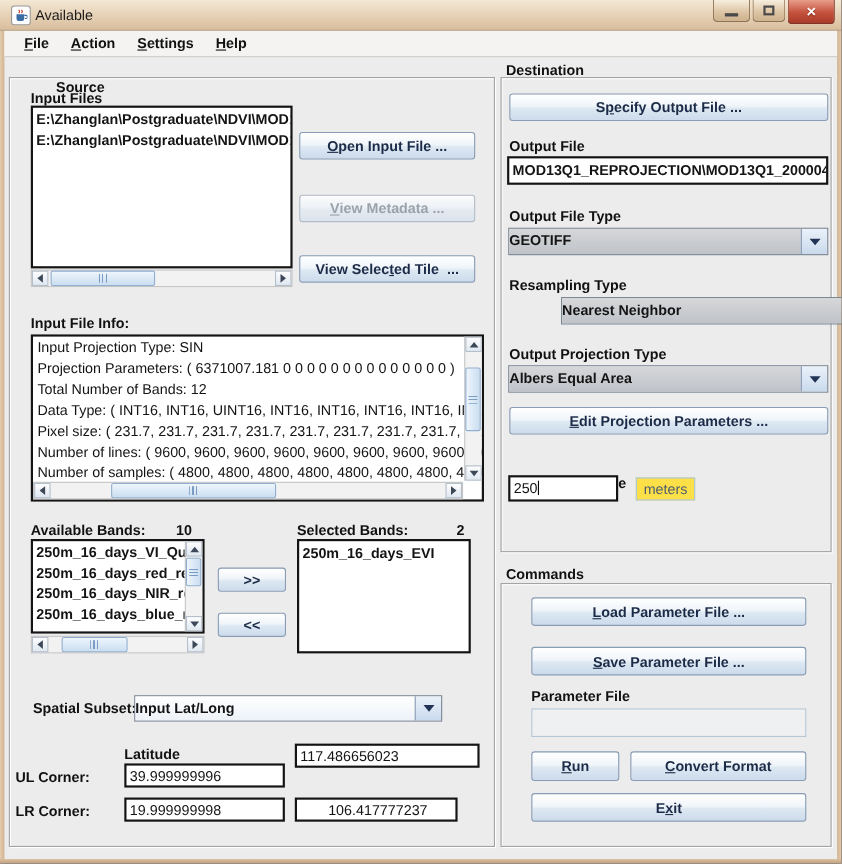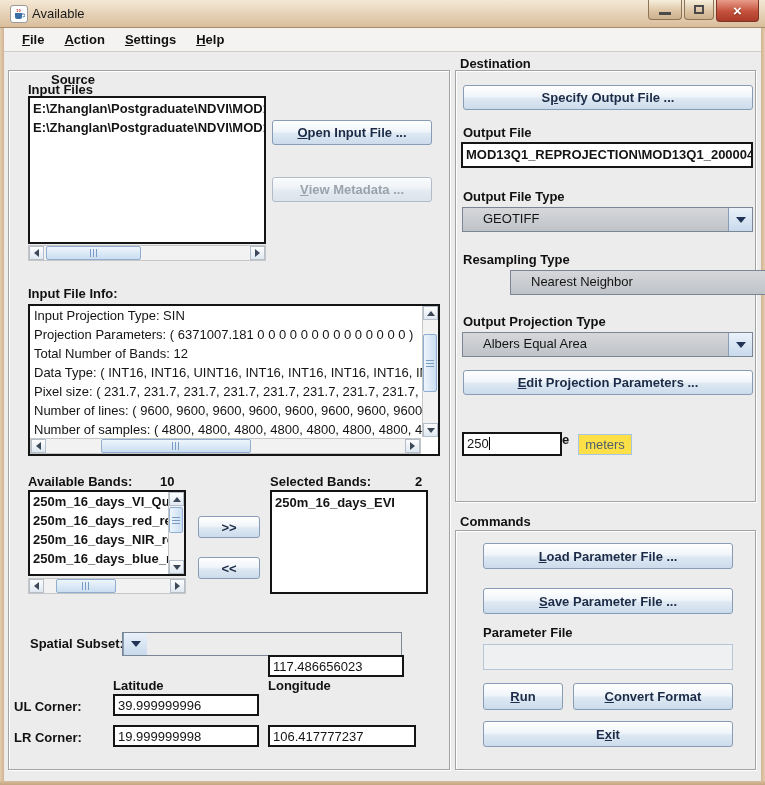--- a/index.html
+++ b/index.html
@@ -46,21 +46,21 @@
     background:linear-gradient(to bottom,#fafbfc,#eef2f6 45%,#e4eaf1 55%,#dbe3ec);}
   
   .blackbox{position:absolute;background:#fff;border:2px solid #141414;overflow:hidden;}
   .list-item{font-size:13px;font-weight:bold;color:#141414;line-height:19px;padding-left:3px;white-space:pre;}
   .info-line{font-size:13px;color:#141414;line-height:19px;padding-left:4px;white-space:pre;}
   .field-text{font-size:13px;color:#141414;line-height:20px;padding-left:3px;white-space:pre;}
   .field-text.bold{font-weight:bold;}
   .caret{display:inline-block;width:1px;height:13px;background:#000;vertical-align:-2px;}
   
   .combo{position:absolute;display:flex;border:1px solid #7b8694;overflow:hidden;}
-  .combo-text{flex:1;font-size:13px;font-weight:normal;color:#141414;line-height:22px;padding-left:20px;
+  .combo-text{flex:1;font-size:13px;font-weight:bold;color:#141414;line-height:22px;padding-left:0;
     white-space:nowrap;overflow:hidden;}
   .combo-white .combo-text{background:linear-gradient(to bottom,#ffffff,#edf2f8);}
   .combo-gray .combo-text{background:linear-gradient(to bottom,#d6d7d9,#bfc3c8);}
   .combo-arrow{width:24px;border-left:1px solid #889cb5;
     background:linear-gradient(to bottom,#eaf1f9,#c9daed);display:flex;align-items:center;justify-content:center;}
   .tri{width:0;height:0;display:block;}
   .tri-down{border-left:5px solid transparent;border-right:5px solid transparent;border-top:6px solid #223455;}
   .tri-up-s{border-left:4px solid transparent;border-right:4px solid transparent;border-bottom:5px solid #3c4758;}
   .tri-down-s{border-left:4px solid transparent;border-right:4px solid transparent;border-top:5px solid #3c4758;}
   .tri-left-s{border-top:4px solid transparent;border-bottom:4px solid transparent;border-right:5px solid #3c4758;}
@@ -142,20 +142,25 @@
   <button class="jbtn" style="left:272px;top:120px;width:160px;height:25px;">
     <span></span>
       <span class="mn">O</span>
       <span>pen Input File ...</span>
   </button>
   <button class="jbtn disabled" style="left:272px;top:177px;width:160px;height:25px;">
     <span></span>
       <span class="mn">V</span>
       <span>iew Metadata ...</span>
   </button>
+  <button class="jbtn" style="left:272px;top:232px;width:160px;height:25px;">
+    <span>View Selec</span>
+      <span class="mn">t</span>
+      <span>ed Tile  ...</span>
+  </button>
 
   <div class="label" style="left:28px;top:286px;">Input File Info:</div>
   <div class="blackbox" style="left:28px;top:304px;width:412px;height:152px;display:flex;">
     <div style="flex:1;overflow:hidden;display:flex;flex-direction:column;">
         <div class="info-line">Input Projection Type: SIN</div>
         <div class="info-line">Projection Parameters: ( 6371007.181 0 0 0 0 0 0 0 0 0 0 0 0 0 0 )</div>
         <div class="info-line">Total Number of Bands: 12</div>
         <div class="info-line">Data Type: ( INT16, INT16, UINT16, INT16, INT16, INT16, INT16, INT16,</div>
         <div class="info-line">Pixel size: ( 231.7, 231.7, 231.7, 231.7, 231.7, 231.7, 231.7, 231.7, 231.7,</div>
         <div class="info-line">Number of lines: ( 9600, 9600, 9600, 9600, 9600, 9600, 9600, 9600, 9600,</div>
@@ -234,40 +239,41 @@
   </button>
 
   <div class="label" style="left:270px;top:474px;">Selected Bands:</div>
   <div class="label" style="left:415px;top:474px;">2</div>
   <div class="blackbox" style="left:270px;top:490px;width:158px;height:104px;padding-top:1px;">
       <div class="list-item">250m_16_days_EVI</div>
     </div>
 
   <div class="label" style="left:30px;top:636px;">Spatial Subset:</div>
   <div class="combo combo-white" style="left:122px;top:632px;width:280px;height:24px;">
+    <span class="combo-text">Input Lat/Long</span>
     <span class="combo-arrow">
         <span class="tri tri-down"></span>
       </span>
   </div>
 
   <div class="label" style="left:113px;top:678px;">Latitude</div>
   <div class="label" style="left:268px;top:678px;">Longitude</div>
   <div class="label" style="left:14px;top:699px;">UL Corner:</div>
   <div class="label" style="left:14px;top:730px;">LR Corner:</div>
 
   <div class="blackbox" style="left:113px;top:694px;width:146px;height:22px;">
     <div class="field-text">39.999999996</div>
   </div>
-  <div class="blackbox" style="left:268px;top:655px;width:136px;height:22px;">
+  <div class="blackbox" style="left:268px;top:676px;width:168px;height:22px;">
     <div class="field-text">117.486656023</div>
   </div>
   <div class="blackbox" style="left:113px;top:725px;width:146px;height:22px;">
     <div class="field-text">19.999999998</div>
   </div>
-  <div class="blackbox" style="left:268px;top:725px;width:148px;height:22px;">
+  <div class="blackbox" style="left:268px;top:725px;width:148px;height:22px;text-align:center;">
     <div class="field-text">106.417777237</div>
   </div>
 
   <div class="group" style="left:455px;top:70px;width:301px;height:432px;"></div>
   <div class="group-title" style="left:460px;top:56px;">Destination</div>
 
   <button class="jbtn" style="left:463px;top:85px;width:290px;height:25px;">
     <span>S</span>
       <span class="mn">p</span>
       <span>ecify Output File ...</span>

